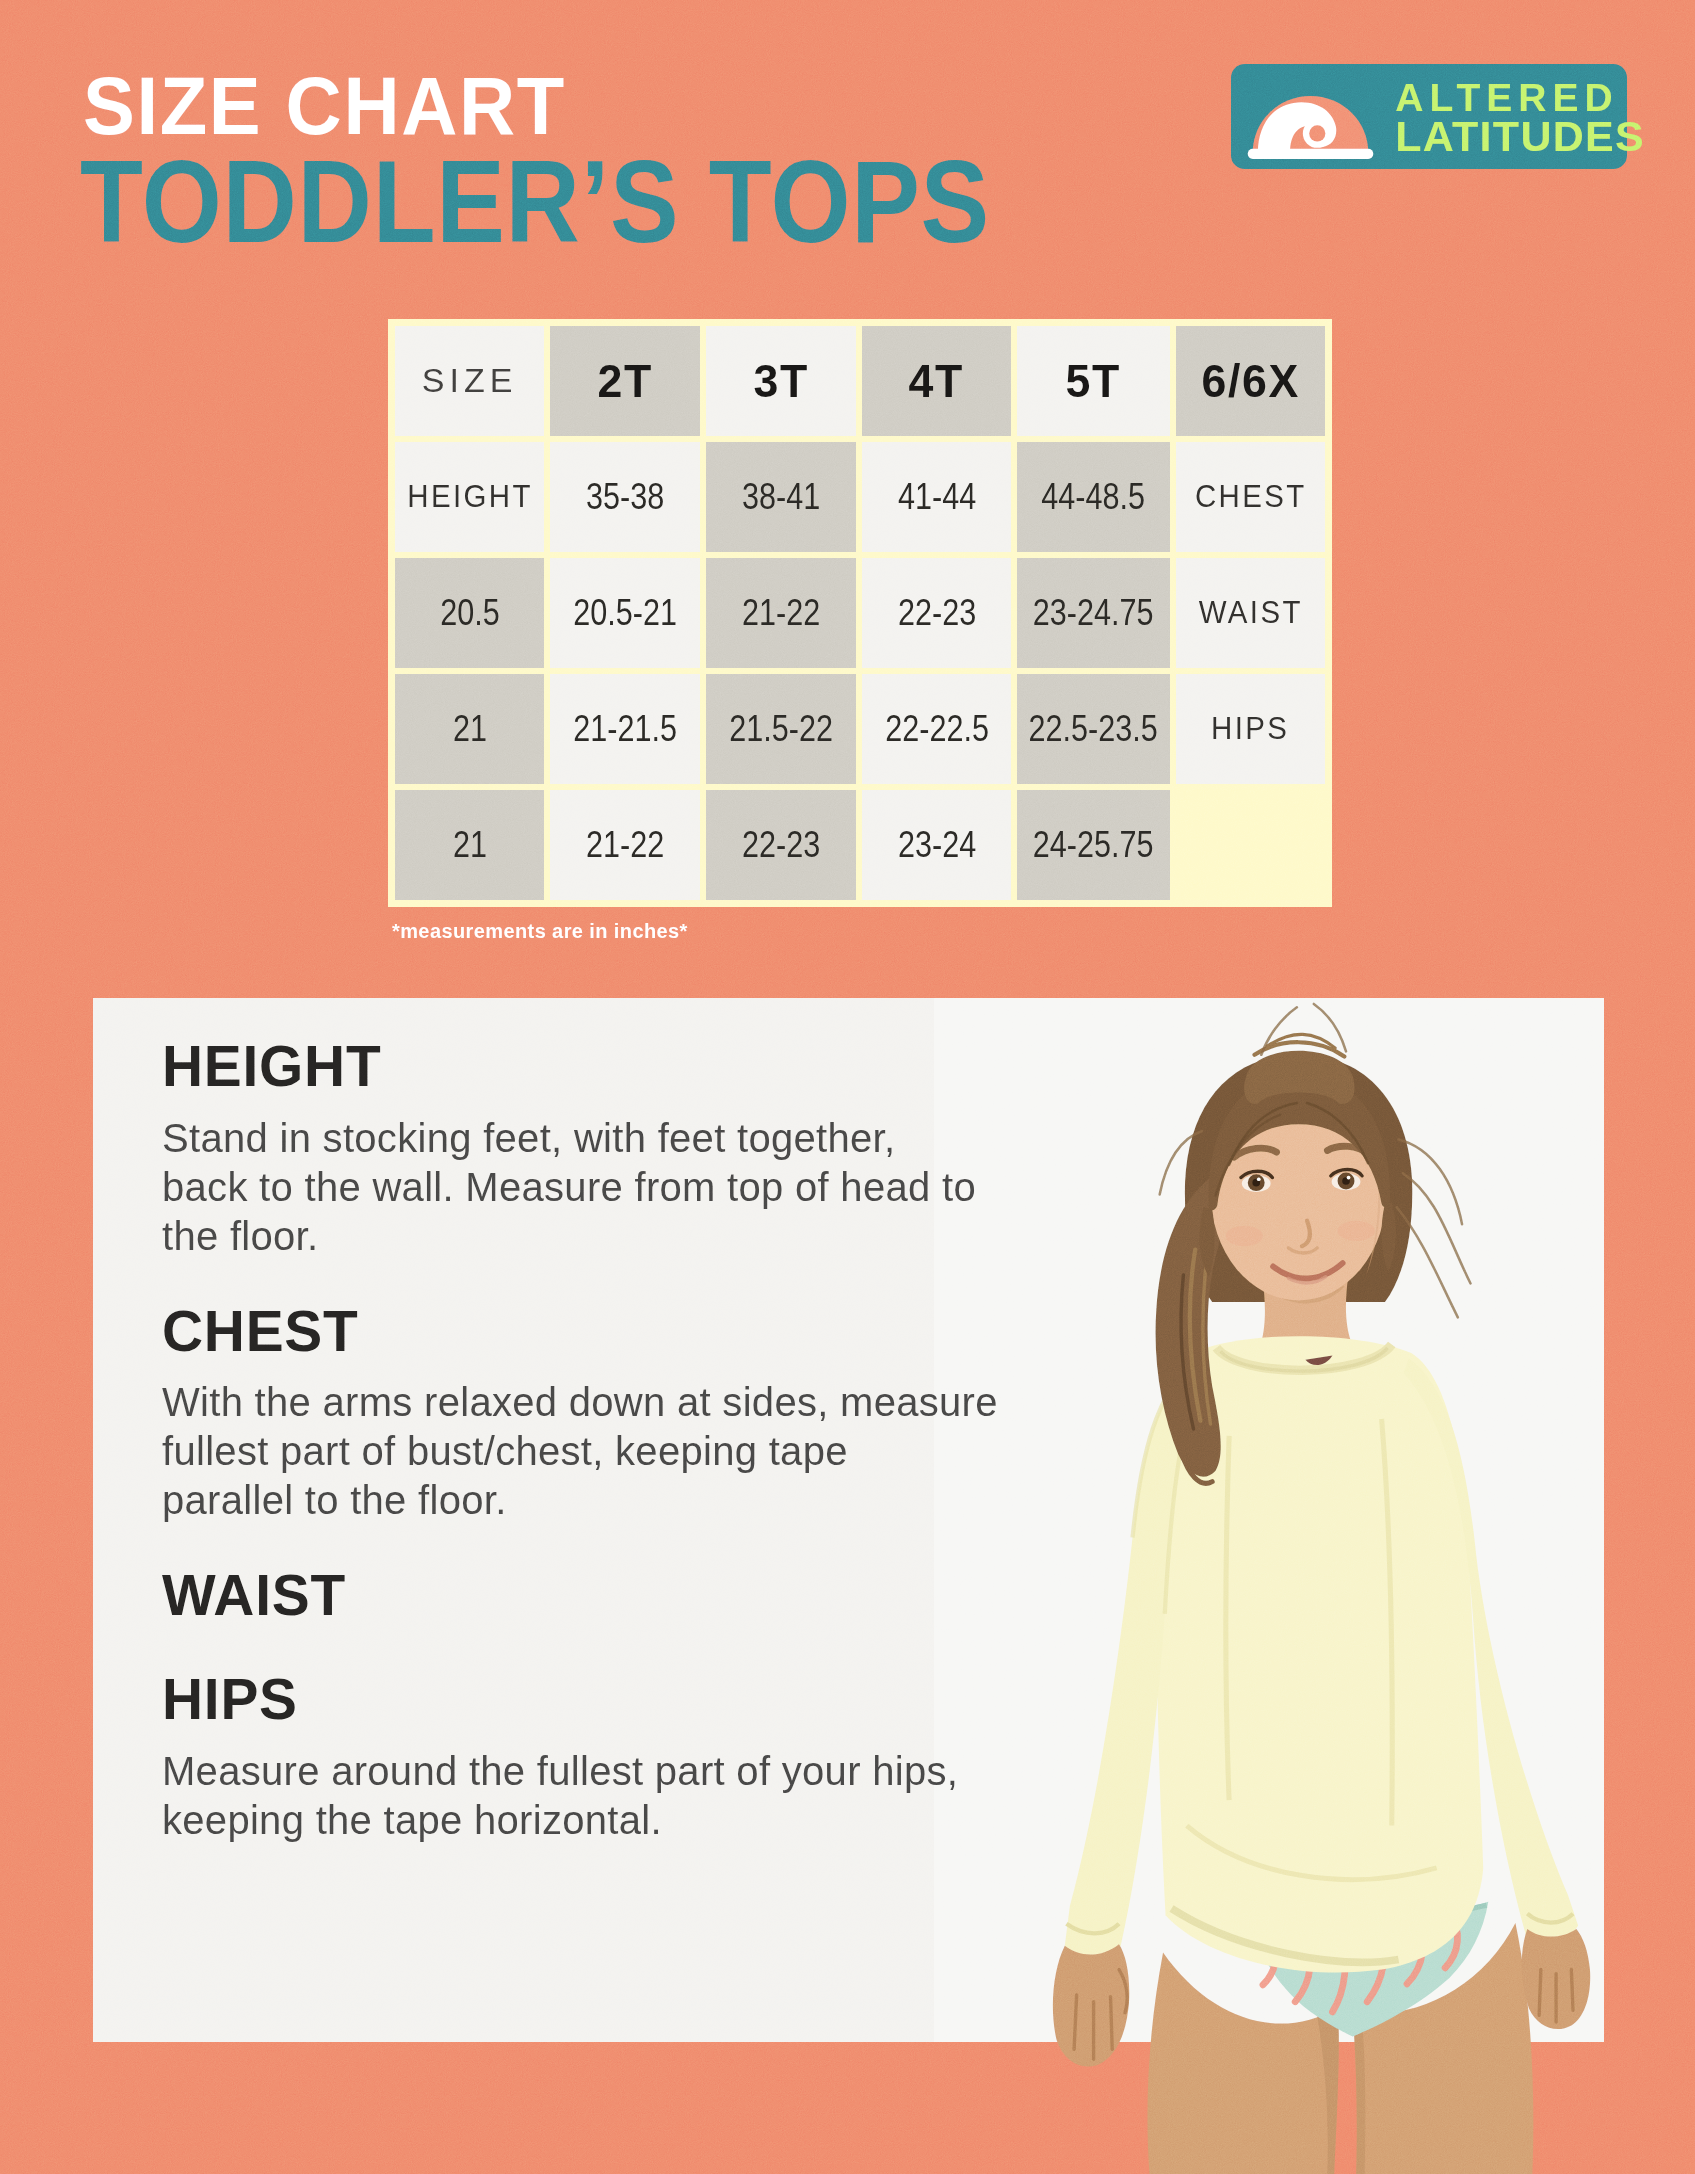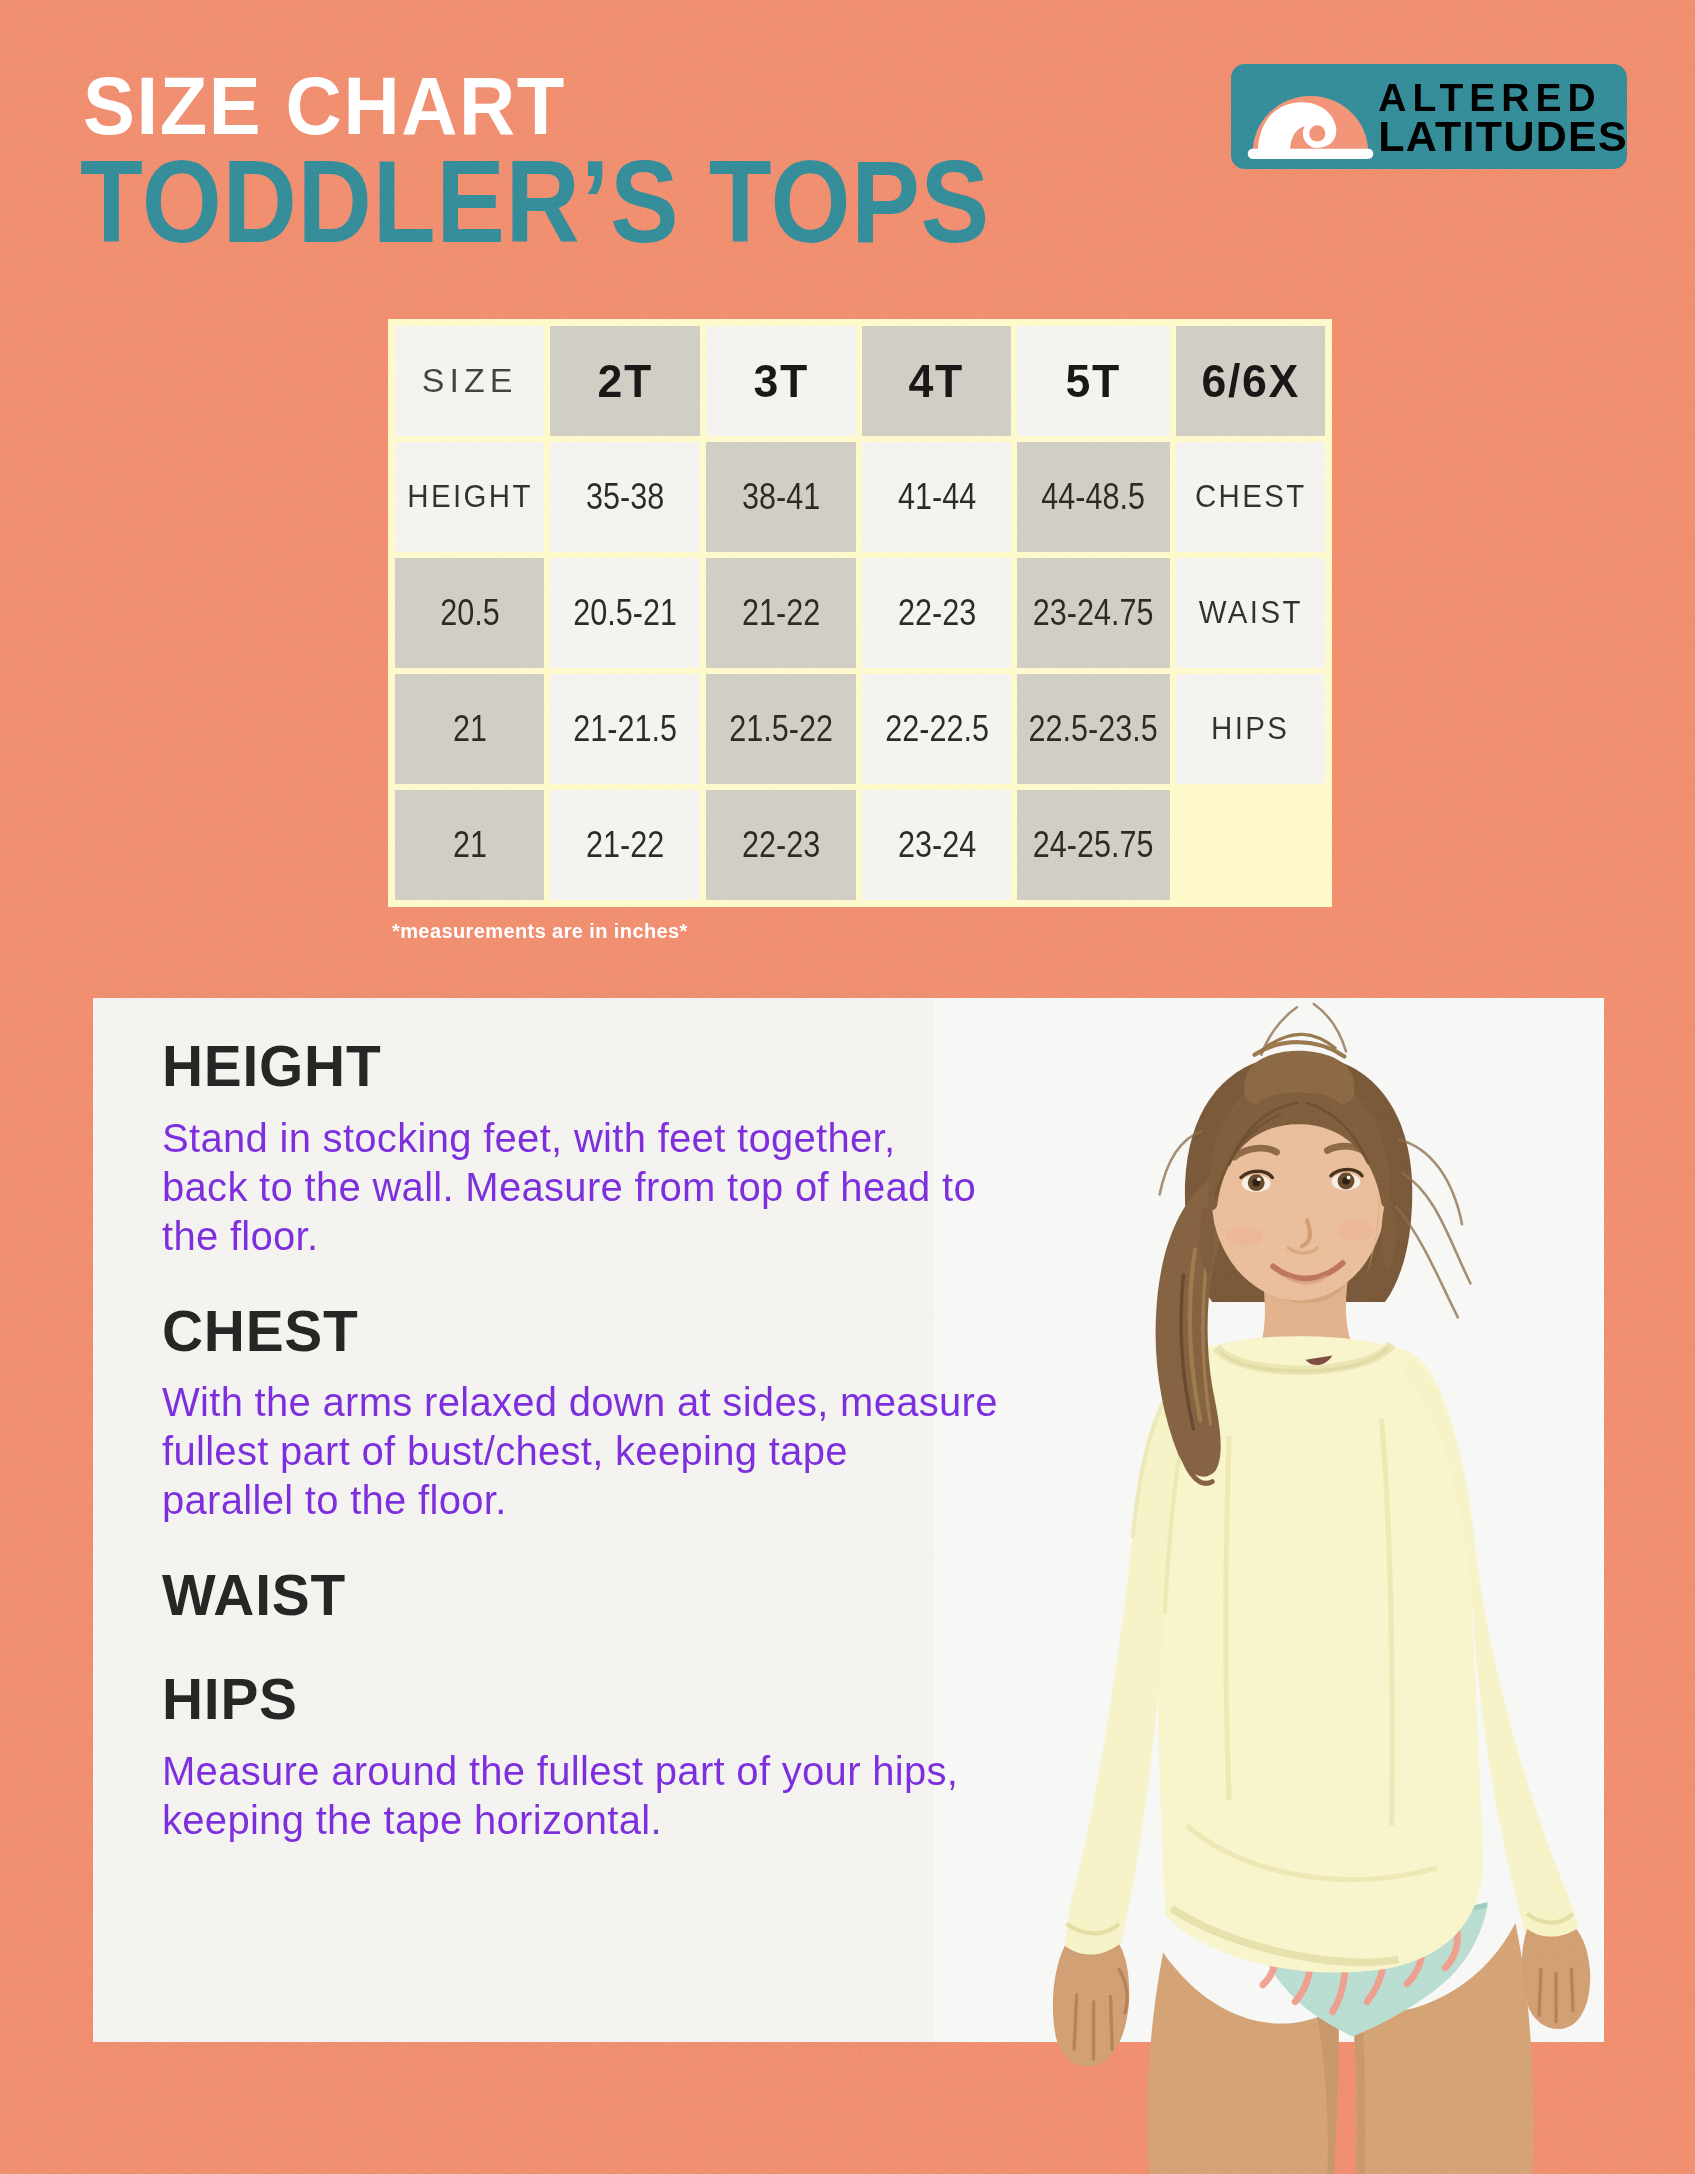--- a/index.html
+++ b/index.html
@@ -7,21 +7,21 @@
           font-family:"Liberation Sans",sans-serif;padding-left:8px;}
 
   
   .title1{position:absolute;left:83px;top:64px;font-size:81px;font-weight:700;color:#ffffff;
           letter-spacing:1.7px;line-height:1.05;transform:scaleX(.96);transform-origin:left top;white-space:nowrap;}
   .title2{position:absolute;left:80px;top:141px;font-size:117px;font-weight:800;color:#2e7c89;
           letter-spacing:0.8px;line-height:1.05;transform:scaleX(.88);transform-origin:left top;white-space:nowrap;}
   .logo{position:absolute;left:1231px;top:64px;width:396px;height:105px;background:#2e7c89;
         border-radius:13.6px;display:flex;align-items:center;padding-left:15.3px;box-sizing:border-box;}
   .logo-icon{width:129px;height:80px;flex:0 0 auto;margin-top:5.1px;}
-  .logo-text{margin-left:3px;color:#000000;font-weight:800;}
+  .logo-text{margin-left:20px;color:#bef264;font-weight:800;}
   .logo-line1{font-size:39px;letter-spacing:6px;line-height:39px;}
   .logo-line2{font-size:43px;letter-spacing:1.3px;line-height:39px;}
 
   
   .size-table{position:absolute;left:388px;top:319px;width:944px;height:588px;background:#fef9c3;
               padding:6.8px;box-sizing:border-box;display:grid;
               grid-template-columns:repeat(6,1fr);grid-template-rows:repeat(5,1fr);gap:6px;}
   .cell{display:flex;align-items:center;justify-content:center;overflow:visible;}
   .c-light{background:#f2f1ee;}
   .c-dark{background:#c9c6bd;}
@@ -31,21 +31,21 @@
   .val{font-size:36px;color:#262522;transform:scaleX(.85);white-space:nowrap;}
   .footnote{position:absolute;left:392px;top:920px;font-size:20px;font-weight:700;color:#ffffff;letter-spacing:0.4px;}
 
   
   .panel{position:absolute;left:93px;top:998px;width:1511px;height:1044px;background:#f2f1ee;}
   .backdrop{position:absolute;right:0;top:0;bottom:0;width:670px;background:#f6f6f4;}
   .guide{position:absolute;left:69px;top:34px;width:856px;}
   .gsection{margin-bottom:36px;}
   .gheading{font-size:58px;font-weight:800;color:#222120;line-height:68px;letter-spacing:0.8px;
             transform:scaleX(.98);transform-origin:left;}
-  .gbody{margin-top:13.6px;font-size:40px;color:#6d28d9;line-height:49px;letter-spacing:0.3px;white-space:pre-line;}
+  .gbody{margin-top:13.6px;font-size:40px;color:#404040;line-height:49px;letter-spacing:0.3px;white-space:pre-line;}
 
   
   .girl{position:absolute;left:975px;top:995px;width:720px;height:1180px;}
 
   
   .noise{position:absolute;left:0;top:0;width:1695px;height:2175px;pointer-events:none;
          mix-blend-mode:overlay;opacity:.5;}
 </style>
 </head>
 <body>

